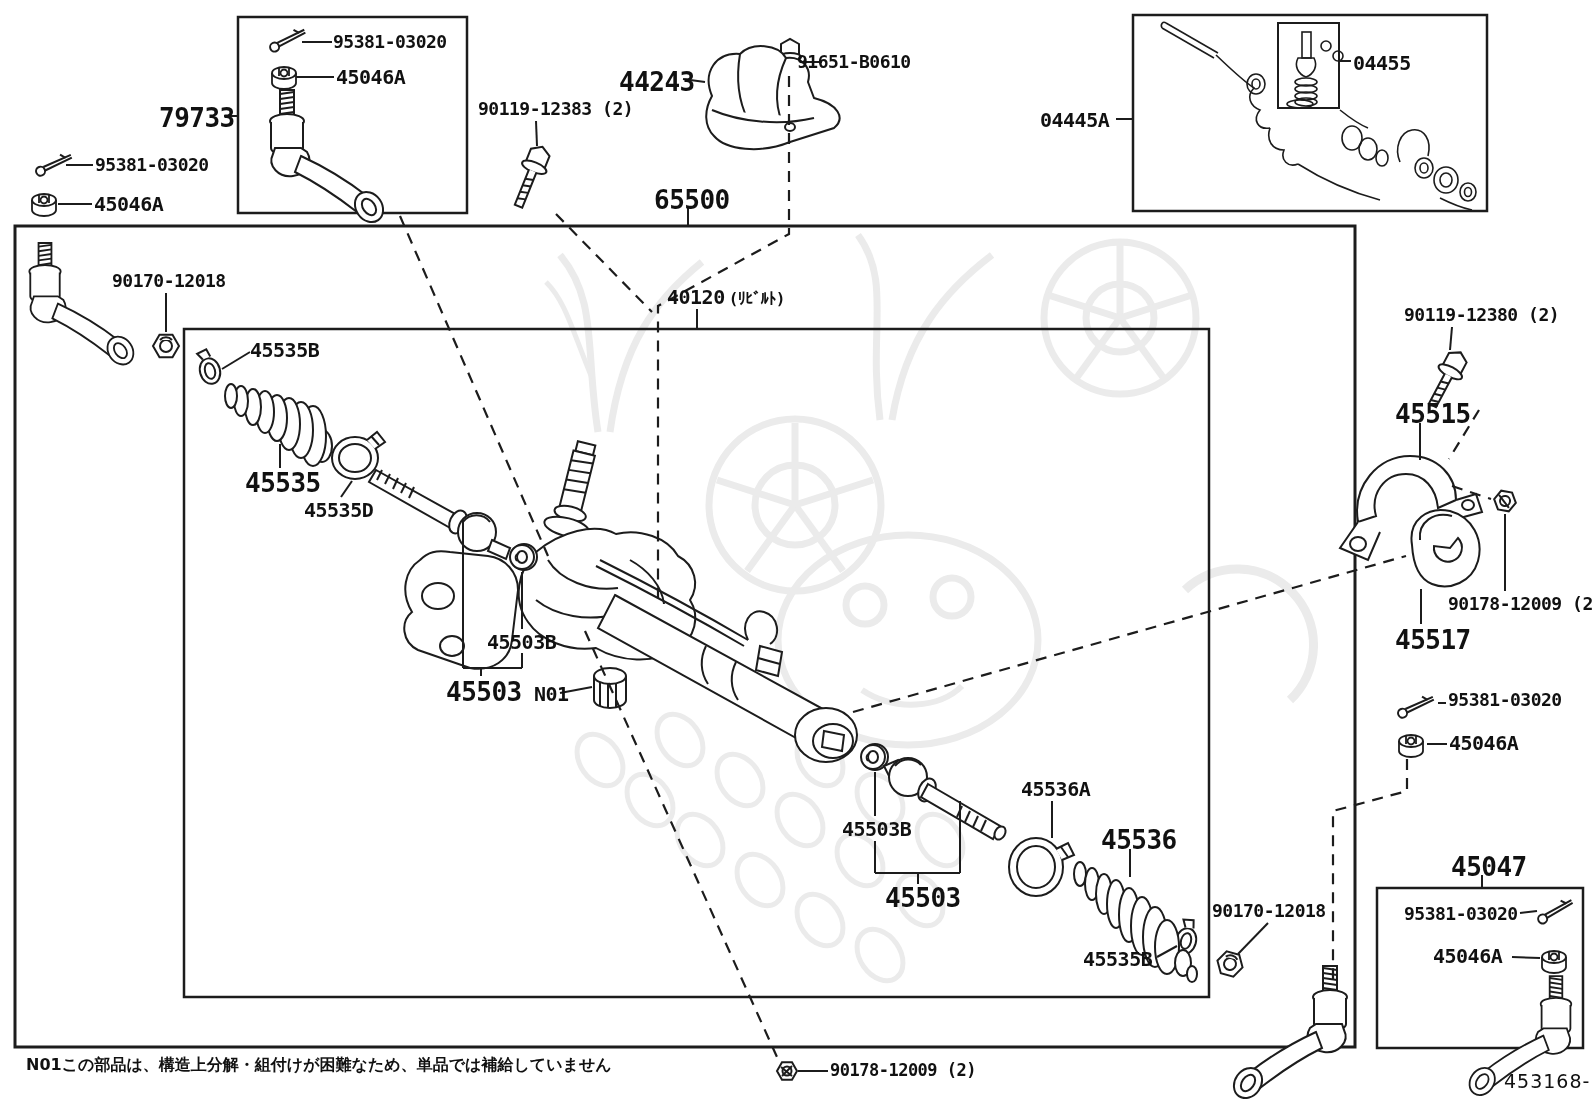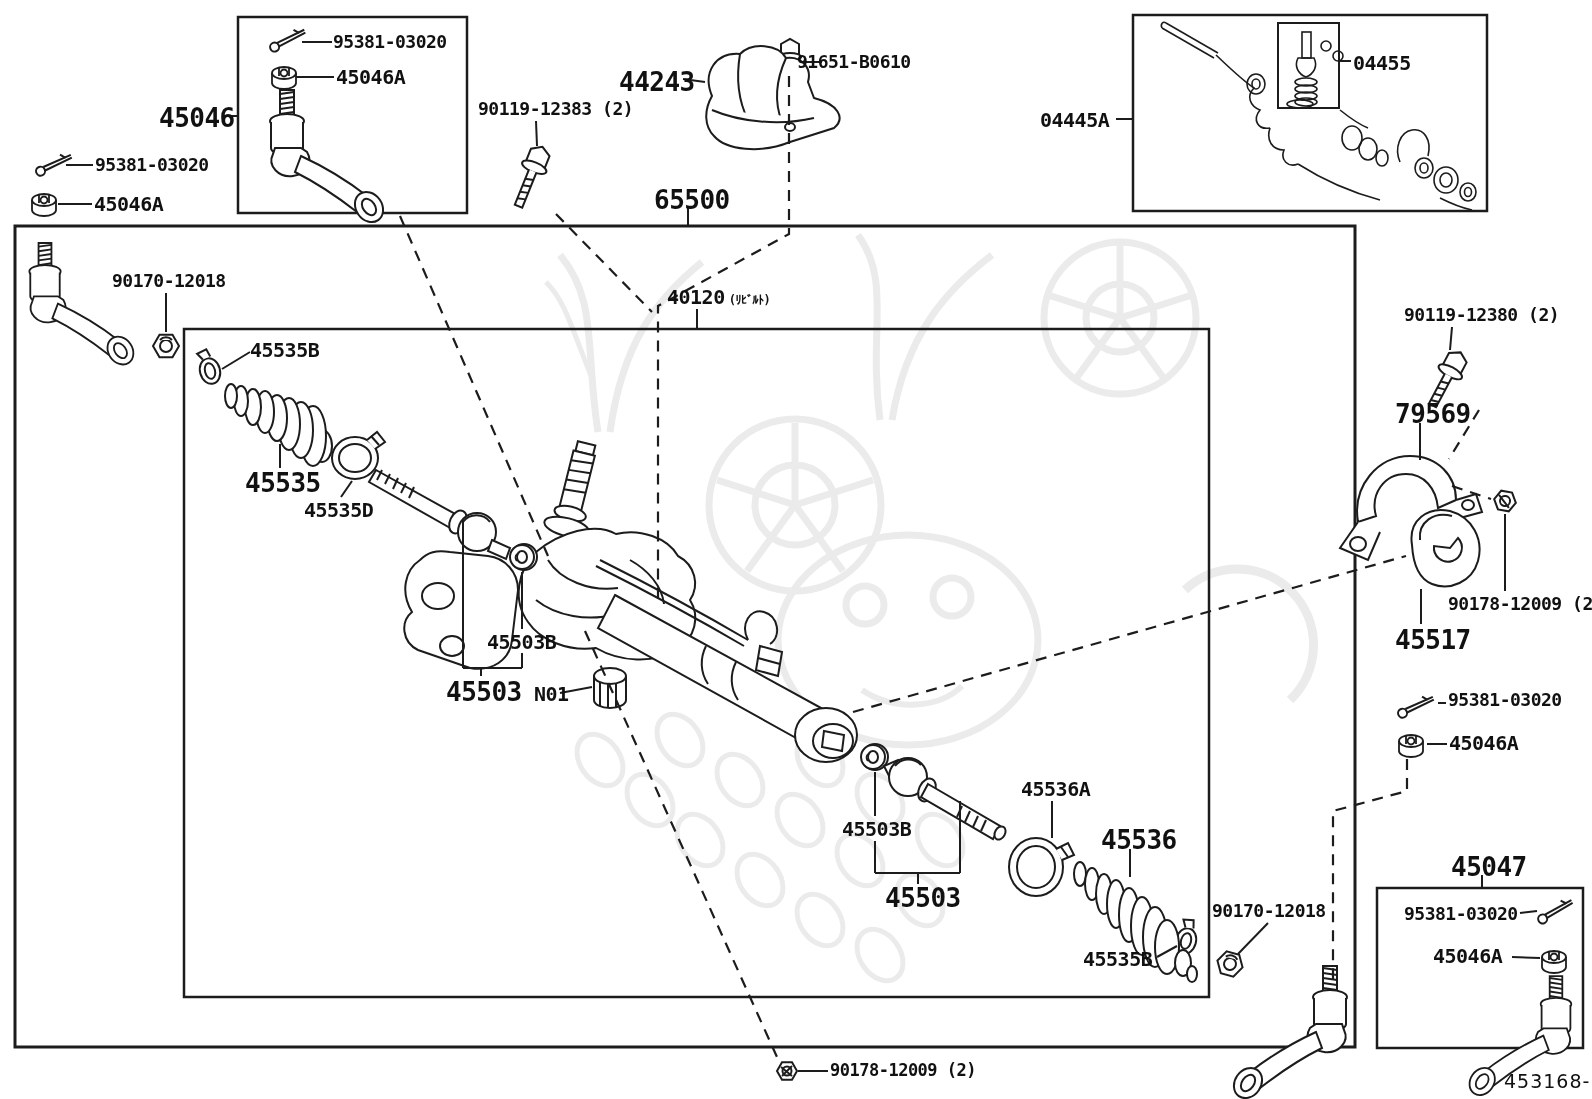--- a/index.html
+++ b/index.html
@@ -2,21 +2,21 @@
 <html><head>
 <meta charset="utf-8">
 <style>
   html,body{margin:0;padding:0;background:#fff;}
   #stage{position:relative;width:1592px;height:1099px;background:#ffffff;overflow:hidden;
          font-family:"DejaVu Sans Mono",monospace;color:#111;}
   #art{position:absolute;left:0;top:0;}
   .pn{position:absolute;font-weight:bold;font-size:18px;letter-spacing:-0.5px;white-space:nowrap;line-height:1;}
   .pn.big{font-size:26px;}
   .pn.mid{font-size:20px;}
-  .suffix{font-size:12px;font-weight:bold;margin-left:4px;}
+  .suffix{font-size:16px;font-weight:bold;margin-left:4px;}
   .note{position:absolute;font-family:"DejaVu Sans",sans-serif;font-weight:bold;font-size:16px;white-space:nowrap;line-height:1;}
   .dwgno{position:absolute;font-family:"DejaVu Sans",sans-serif;font-weight:normal;font-size:19px;letter-spacing:1px;white-space:nowrap;line-height:1;}
 </style>
 </head>
 <body>
 
 <div id="stage">
 
 <svg id="art" width="1592" height="1099" viewBox="0 0 1592 1099">
 
@@ -449,49 +449,50 @@
     <path d="M853,712 L1406,556"></path>
     <path d="M1479,410 L1449,459"></path>
     <path d="M1452,486 L1491,499"></path>
     <path d="M1407,759 L1407,791 L1333,811 L1333,983"></path>
     <path d="M585,631 L777,1057"></path>
   </g>
 </svg>
 
 <div class="pn" style="left:333px;top:33px">95381-03020</div>
 <div class="pn mid" style="left:336px;top:67px">45046A</div>
-<div class="pn big" style="left:159px;top:105px">45046</div>
+<div class="pn big" style="left:159px;top:105px">79733</div>
 <div class="pn" style="left:95px;top:156px">95381-03020</div>
 <div class="pn mid" style="left:94px;top:194px">45046A</div>
 <div class="pn" style="left:112px;top:272px">90170-12018</div>
 <div class="pn mid" style="left:250px;top:340px">45535B</div>
 <div class="pn big" style="left:245px;top:470px">45535</div>
 <div class="pn mid" style="left:304px;top:500px">45535D</div>
 <div class="pn mid" style="left:487px;top:632px">45503B</div>
 <div class="pn big" style="left:446px;top:679px">45503</div>
 <div class="pn mid" style="left:534px;top:684px">N01</div>
 <div class="pn big" style="left:654px;top:187px">65500</div>
 <div class="pn mid" style="left:667px;top:287px"><span>40120</span><span class="suffix">(ﾘﾋﾞﾙﾄ)</span></div>
 <div class="pn big" style="left:619px;top:69px">44243</div>
 <div class="pn" style="left:797px;top:53px">91651-B0610</div>
 <div class="pn" style="left:478px;top:100px">90119-12383 (2)</div>
 <div class="pn mid" style="left:1353px;top:53px">04455</div>
 <div class="pn mid" style="left:1040px;top:110px">04445A</div>
 <div class="pn" style="left:1404px;top:306px">90119-12380 (2)</div>
-<div class="pn big" style="left:1395px;top:401px">79569</div>
+<div class="pn big" style="left:1395px;top:401px">45515</div>
 <div class="pn" style="left:1448px;top:595px">90178-12009 (2)</div>
 <div class="pn big" style="left:1395px;top:627px">45517</div>
 <div class="pn" style="left:1448px;top:691px">95381-03020</div>
 <div class="pn mid" style="left:1449px;top:733px">45046A</div>
 <div class="pn big" style="left:1451px;top:854px">45047</div>
 <div class="pn" style="left:1404px;top:905px">95381-03020</div>
 <div class="pn mid" style="left:1433px;top:946px">45046A</div>
 <div class="pn mid" style="left:1021px;top:779px">45536A</div>
 <div class="pn big" style="left:1101px;top:827px">45536</div>
 <div class="pn mid" style="left:842px;top:819px">45503B</div>
 <div class="pn big" style="left:885px;top:885px">45503</div>
 <div class="pn mid" style="left:1083px;top:949px">45535B</div>
 <div class="pn" style="left:1212px;top:902px">90170-12018</div>
 <div class="pn" style="left:830px;top:1062px;font-size:17px">90178-12009 (2)</div>
 
+<div class="note" style="left:26px;top:1057px">N01この部品は、構造上分解・組付けが困難なため、単品では補給していません</div>
 <div class="dwgno" style="left:1504px;top:1072px">453168-F</div>
 
 </div>
 
 </body></html>

